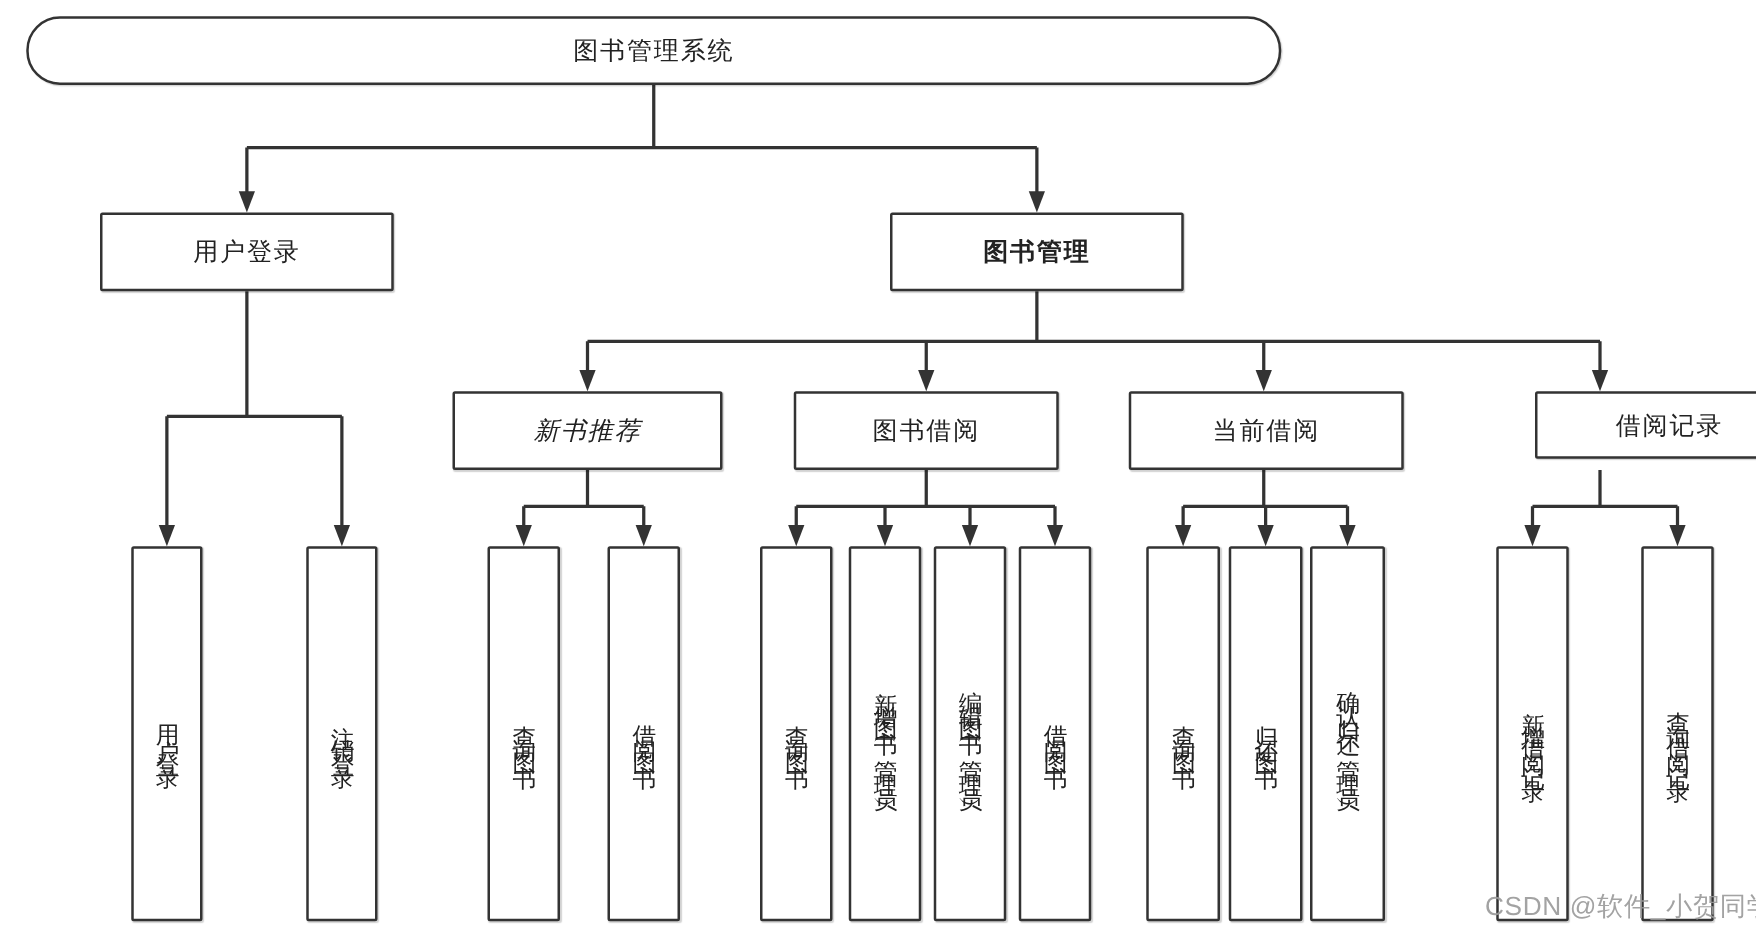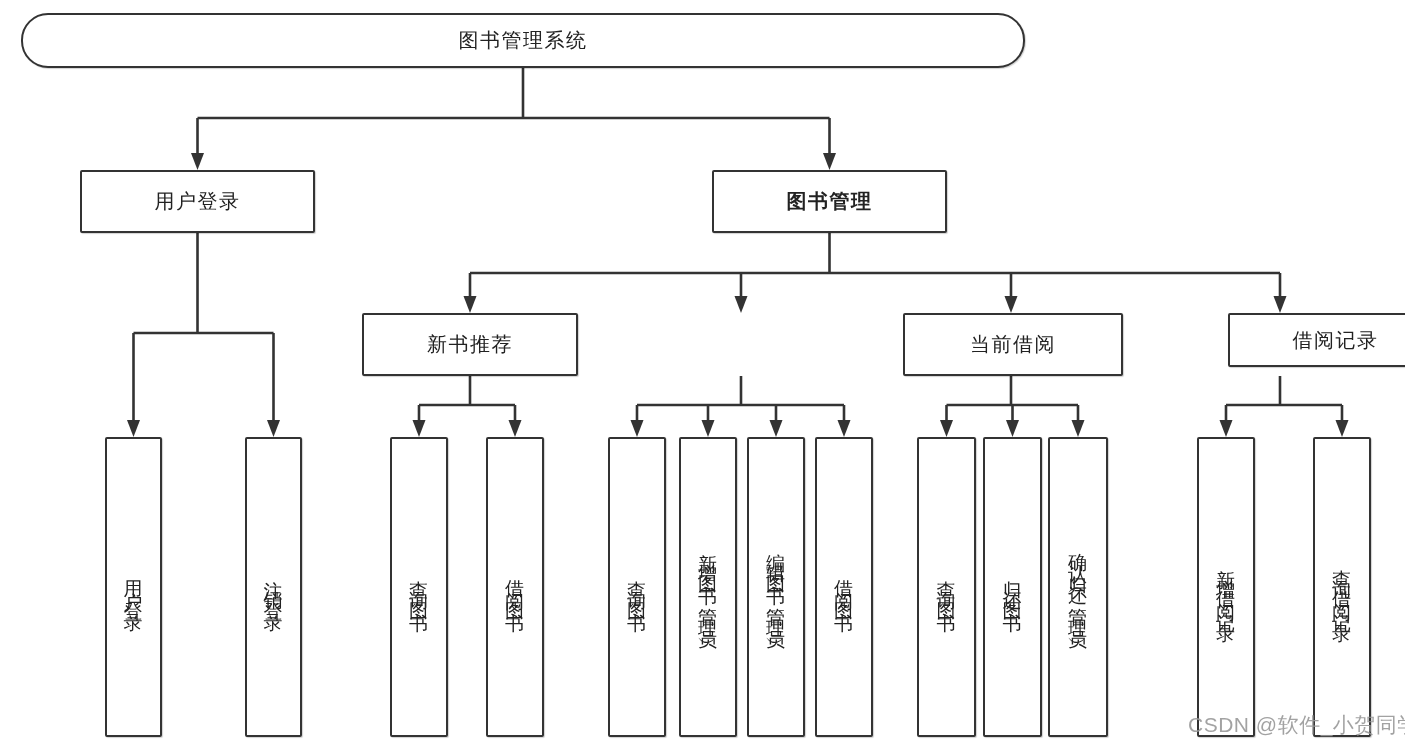--- a/index.html
+++ b/index.html
@@ -78,21 +78,22 @@
     <path d="M1280 376 V405 M1226 405 H1342 M1226 405 V423 M1342 405 V423"></path>
     <polygon points="1219.5,420 1232.5,420 1226,437"></polygon>
     <polygon points="1335.5,420 1348.5,420 1342,437"></polygon>
   </svg>
 
   <div class="node" style="left:21px; top:13px; width:1004px; height:55px;border-radius:27px;">图书管理系统</div>
 
   <div class="node" style="left:80px; top:170px; width:235px; height:63px;">用户登录</div>
   <div class="node" style="left:712px; top:170px; width:235px; height:63px;font-weight:bold;">图书管理</div>
 
-  <div class="node" style="left:362px; top:313px; width:216px; height:63px;">新书推荐</div>
+  <div class="node" style="left:362px; top:313px; width:216px; height:63px;font-style:italic;">新书推荐</div>
+  <div class="node" style="left:635px; top:313px; width:212px; height:63px;">图书借阅</div>
   <div class="node" style="left:903px; top:313px; width:220px; height:63px;">当前借阅</div>
   <div class="node" style="left:1228px; top:313px; width:215px; height:54px;">借阅记录</div>
 
   <div class="leaf" style="left:105px; top:437px; width:57px; height:300px;">
     <span>用户登录</span>
   </div>
   <div class="leaf" style="left:245px; top:437px; width:57px; height:300px;">
     <span>注销登录</span>
   </div>
 

